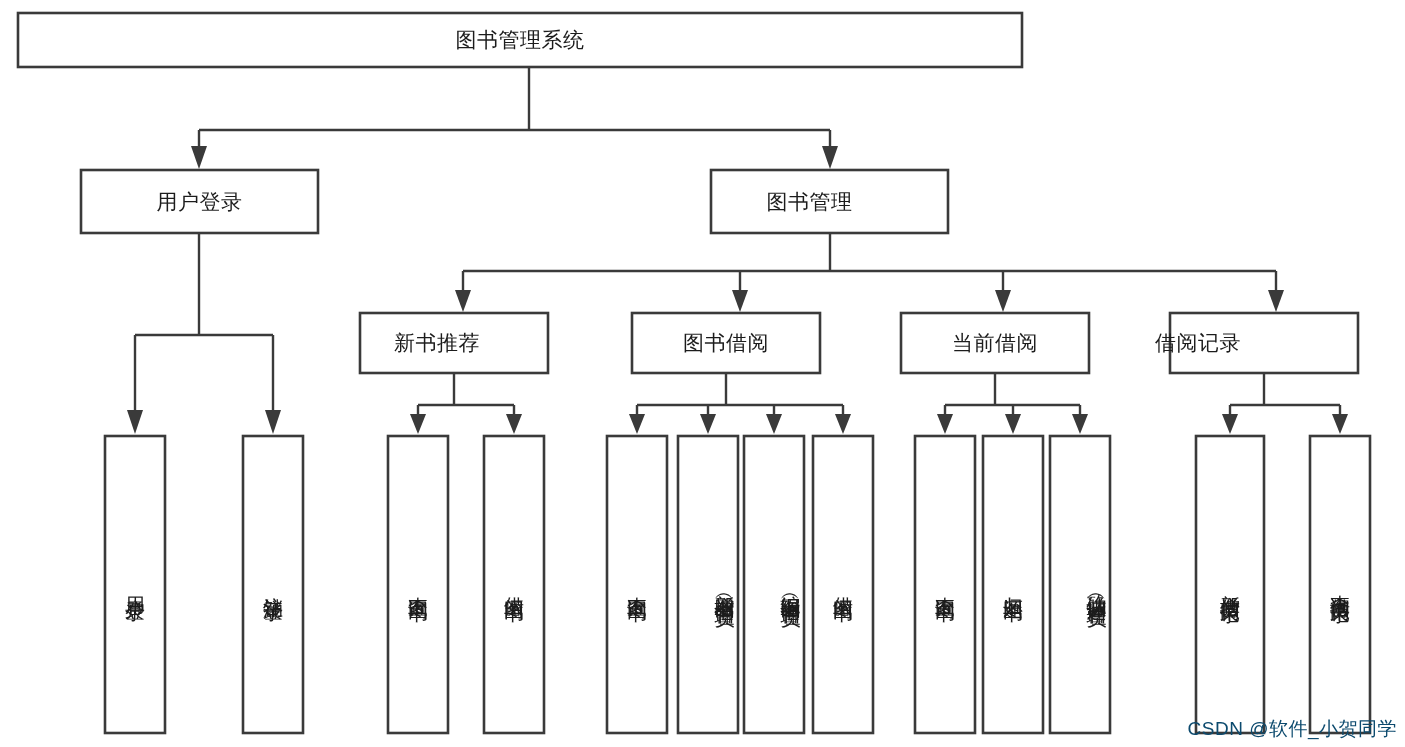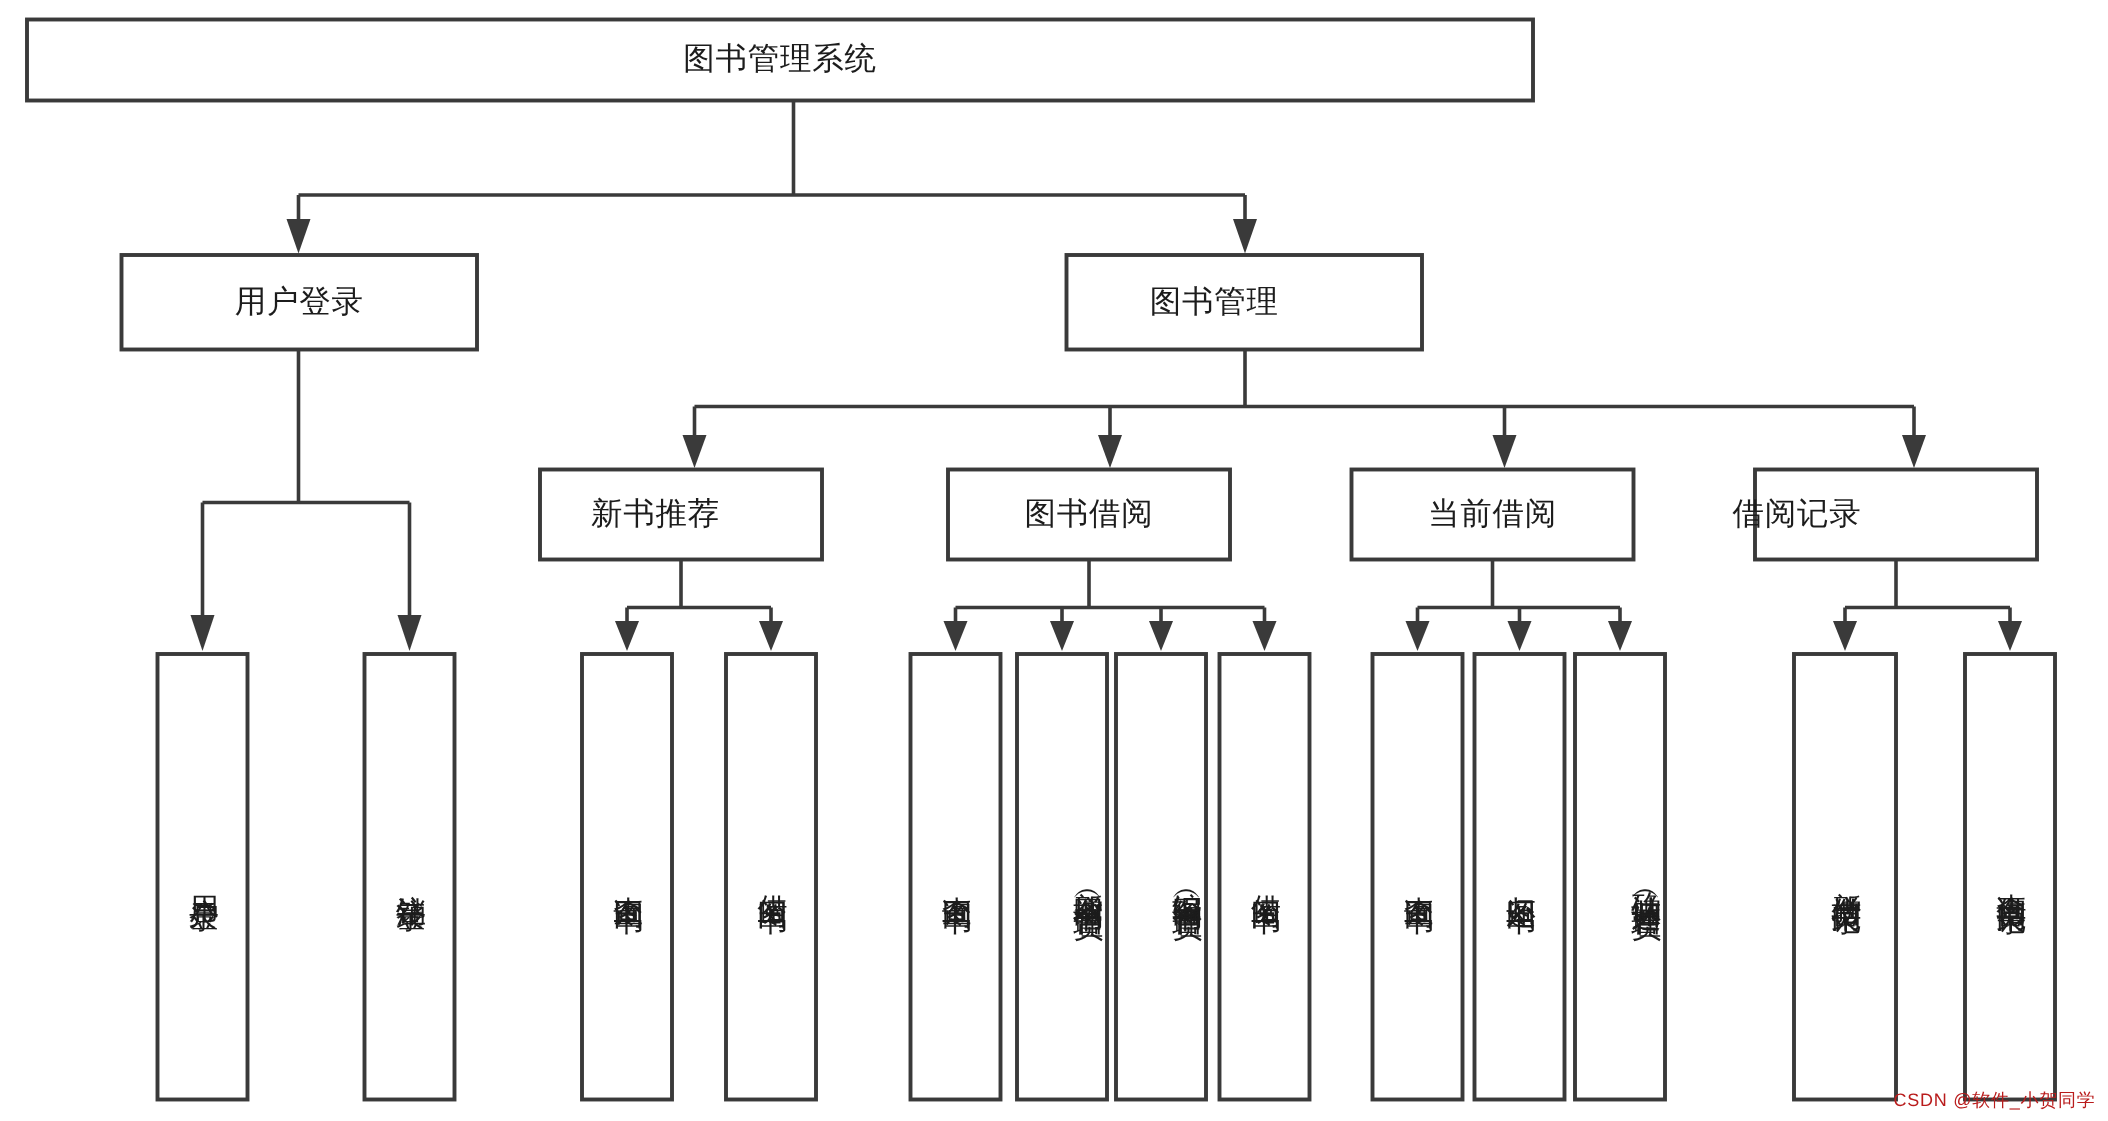--- a/index.html
+++ b/index.html
@@ -66,22 +66,22 @@
     box-sizing: border-box;
   }
   .node-label.vertical.tall {
     align-items: center;
     padding-top: 0;
   }
   .watermark {
     position: absolute;
     right: 8px;
     bottom: 5px;
-    font-size: 12px;
-    color: #b91c1c;
+    font-size: 19px;
+    color: #0c4a6e;
     letter-spacing: 0.5px;
     white-space: nowrap;
   }
 </style>
 </head>
 <body>
 
 <div id="diagram-root">
 
   <svg class="flow" viewBox="0 0 1405 747">

